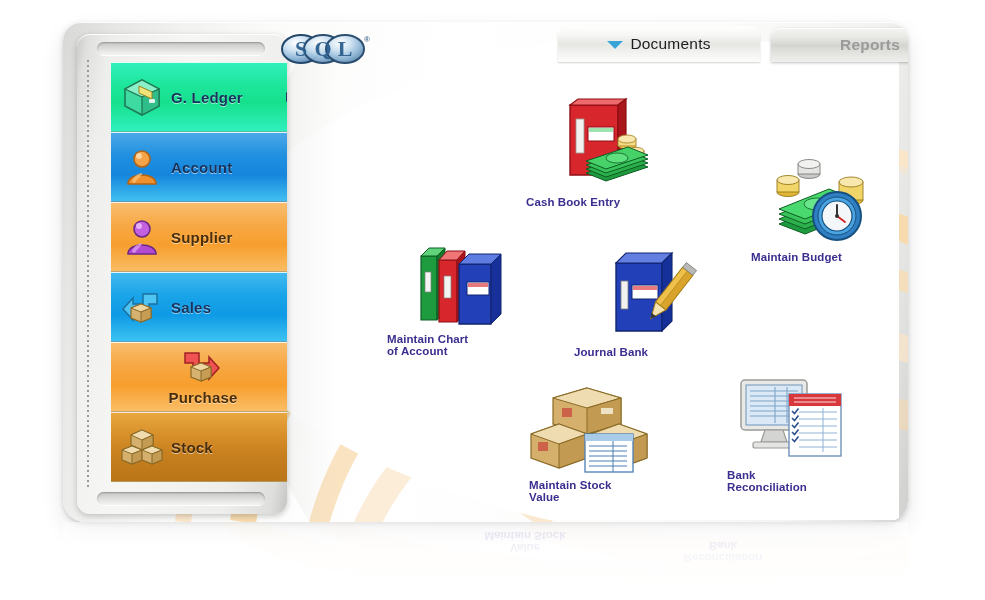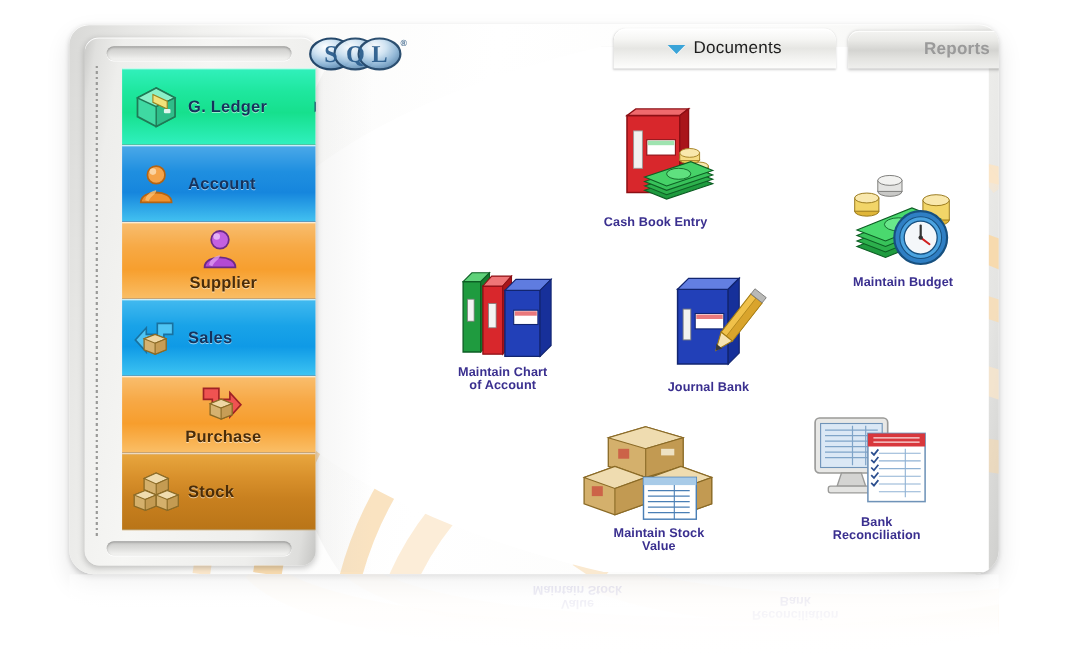--- a/index.html
+++ b/index.html
@@ -259,21 +259,21 @@
     right: -6px;
     width: 0; height: 0;
     border-top: 5px solid transparent;
     border-bottom: 5px solid transparent;
     border-left: 7px solid #1e3b66;
   }
 
   
   .nav-gl  { background: linear-gradient(180deg,#31f0bb 0%, #1ee79e 30%, #16e08d 58%, #2ff0bd 100%); }
   .nav-cu  { background: linear-gradient(180deg,#4aa8e8 0%, #1f8fe0 34%, #1686dd 62%, #41c0f0 100%); }
-  .nav-su  { background: linear-gradient(180deg,#f8bd6e 0%, #f7a945 32%, #f79f2e 62%, #f9bd64 100%); flex-direction: column; }
+  .nav-su  { background: linear-gradient(180deg,#f8bd6e 0%, #f7a945 32%, #f79f2e 62%, #f9bd64 100%); }
   .nav-sa  { background: linear-gradient(180deg,#41b9ef 0%, #19a3e8 34%, #0f9ae6 62%, #3cc3f2 100%); }
   .nav-pu  { background: linear-gradient(180deg,#f9bd6c 0%, #f7a845 32%, #f79e2d 62%, #fabe66 100%); flex-direction: column; }
   .nav-st  { background: linear-gradient(180deg,#e8a63e 0%, #d9912c 30%, #c8801f 60%, #b97518 100%); justify-content: flex-end; }
 
   
   .nav-su .nav-label,
   .nav-pu .nav-label,
   .nav-st .nav-label { color: #4a2c08; }
 
   
@@ -315,21 +315,20 @@
     left: 196px;
     top: 20px;
     width: 650px;
     height: 478px;
     z-index: 18;
   }
 
   .app-icon {
     position: absolute;
     width: 140px;
-    text-align: center;
     cursor: pointer;
     user-select: none;
   }
   .app-icon .glyph {
     width: 140px;
     height: 96px;
     position: relative;
     margin: 0 auto 3px auto;
   }
   .app-icon .caption {

